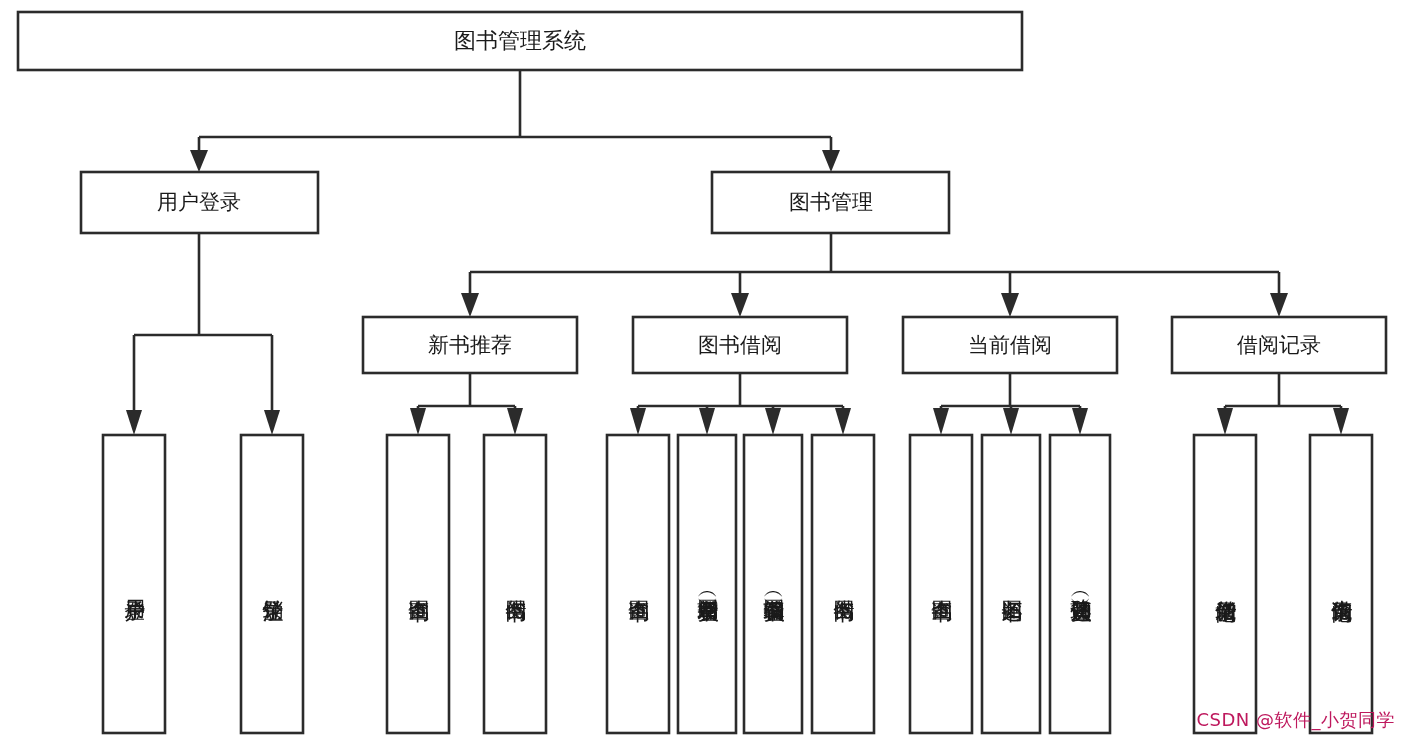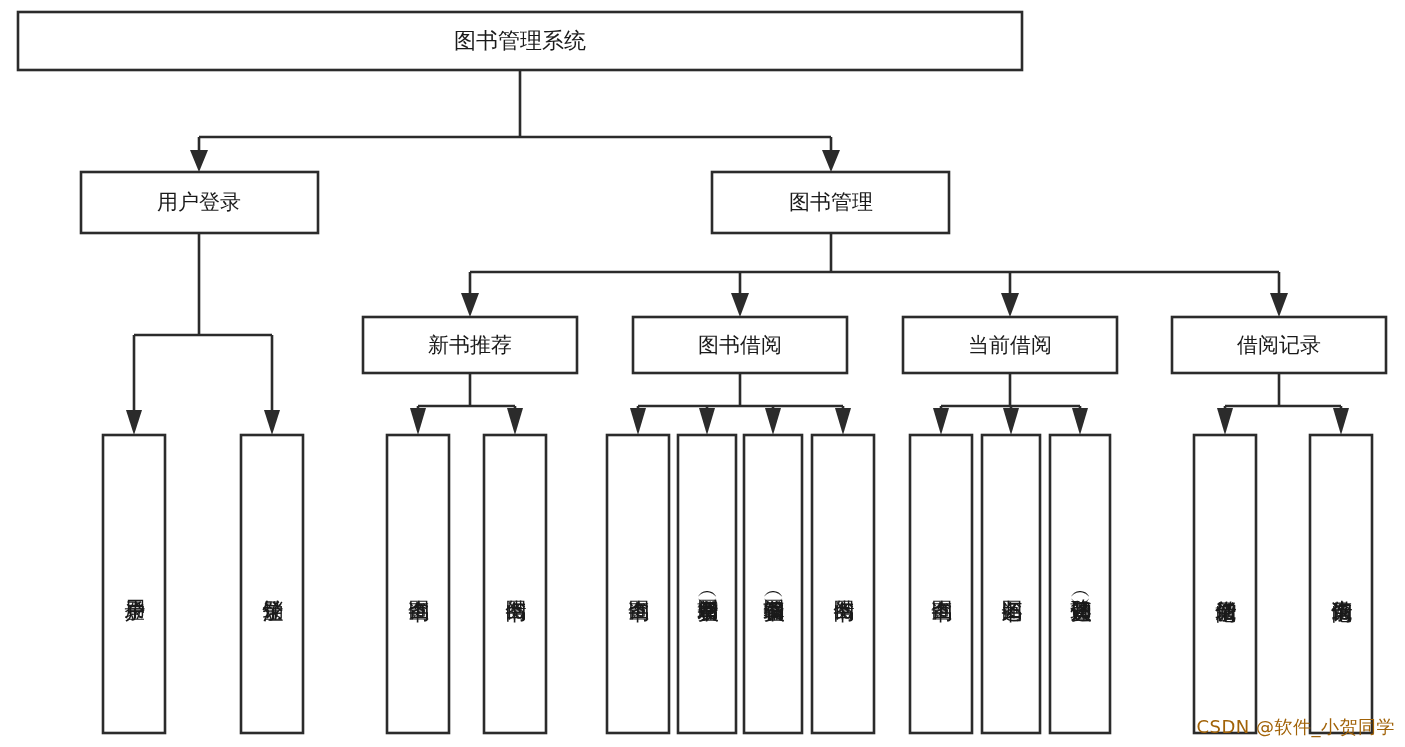--- a/index.html
+++ b/index.html
@@ -69,24 +69,24 @@
     white-space: nowrap;
     letter-spacing: 0.5px;
     pointer-events: none;
     display: flex;
     align-items: center;
     justify-content: center;
   }
   .watermark {
     position: absolute;
     right: 10px;
-    bottom: 8px;
+    bottom: 15px;
     font-family: "DejaVu Sans", "Liberation Sans", sans-serif;
     font-size: 18px;
-    color: #a16207;
+    color: #be185d;
     white-space: nowrap;
     letter-spacing: 0.5px;
   }
 </style>
 </head>
 <body>
 
 <div id="diagram-root">
 
   <svg id="diagram-svg" viewBox="0 0 1405 747" xmlns="http://www.w3.org/2000/svg">

